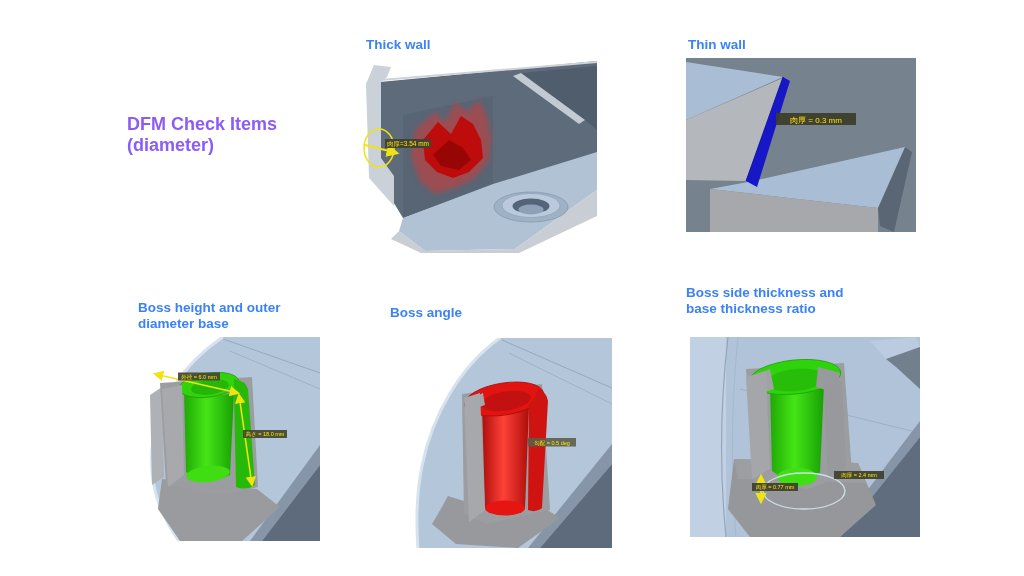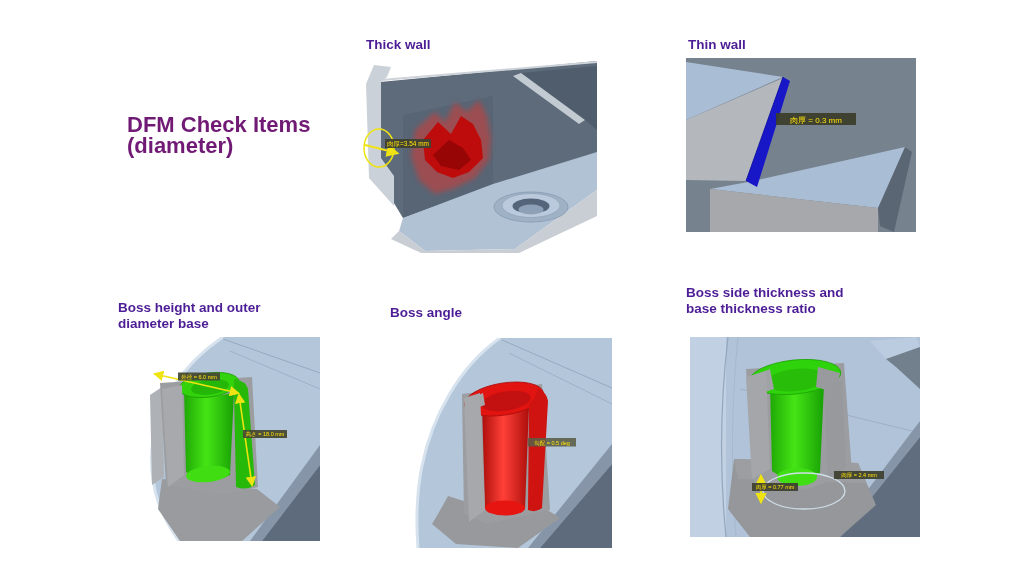--- a/index.html
+++ b/index.html
@@ -1,38 +1,38 @@
 <!DOCTYPE html>
 <html><head>
 <meta charset="utf-8">
 <style>
   html,body{margin:0;padding:0;background:#ffffff;}
   .slide{position:relative;width:1024px;height:576px;background:#ffffff;overflow:hidden;
          font-family:"Liberation Sans",sans-serif;}
-  .title{position:absolute;left:127px;top:114px;font-size:22px;font-weight:bold;
-         color:#701a75;line-height:21px;}
-  .caption{position:absolute;font-size:13.5px;font-weight:bold;color:#4c1d95;line-height:16px;}
+  .title{position:absolute;left:127px;top:114px;font-size:18px;font-weight:bold;
+         color:#8b5cf6;line-height:21px;}
+  .caption{position:absolute;font-size:13.5px;font-weight:bold;color:#3b82f6;line-height:16px;}
   .panel{position:absolute;margin:0;padding:0;}
   .panel svg{display:block;}
   svg text{font-family:"Liberation Sans",sans-serif;}
   .tagtext{fill:#ffe20a;}
 </style>
 </head>
 <body>
 
 <div class="slide">
 
   <div class="title">
     <div>DFM Check Items</div>
     <div>(diameter)</div>
   </div>
 
   <div class="caption" style="left:366px;top:37px;">Thick wall</div>
   <div class="caption" style="left:688px;top:37px;">Thin wall</div>
-  <div class="caption" style="left:118px;top:300px;">
+  <div class="caption" style="left:138px;top:300px;">
     <div>Boss height and outer</div>
     <div>diameter base</div>
   </div>
   <div class="caption" style="left:390px;top:305px;">Boss angle</div>
   <div class="caption" style="left:686px;top:285px;">
     <div>Boss side thickness and</div>
     <div>base thickness ratio</div>
   </div>
 
   <figure class="panel" style="left:363px;top:60px;width:234px;height:193px;">

